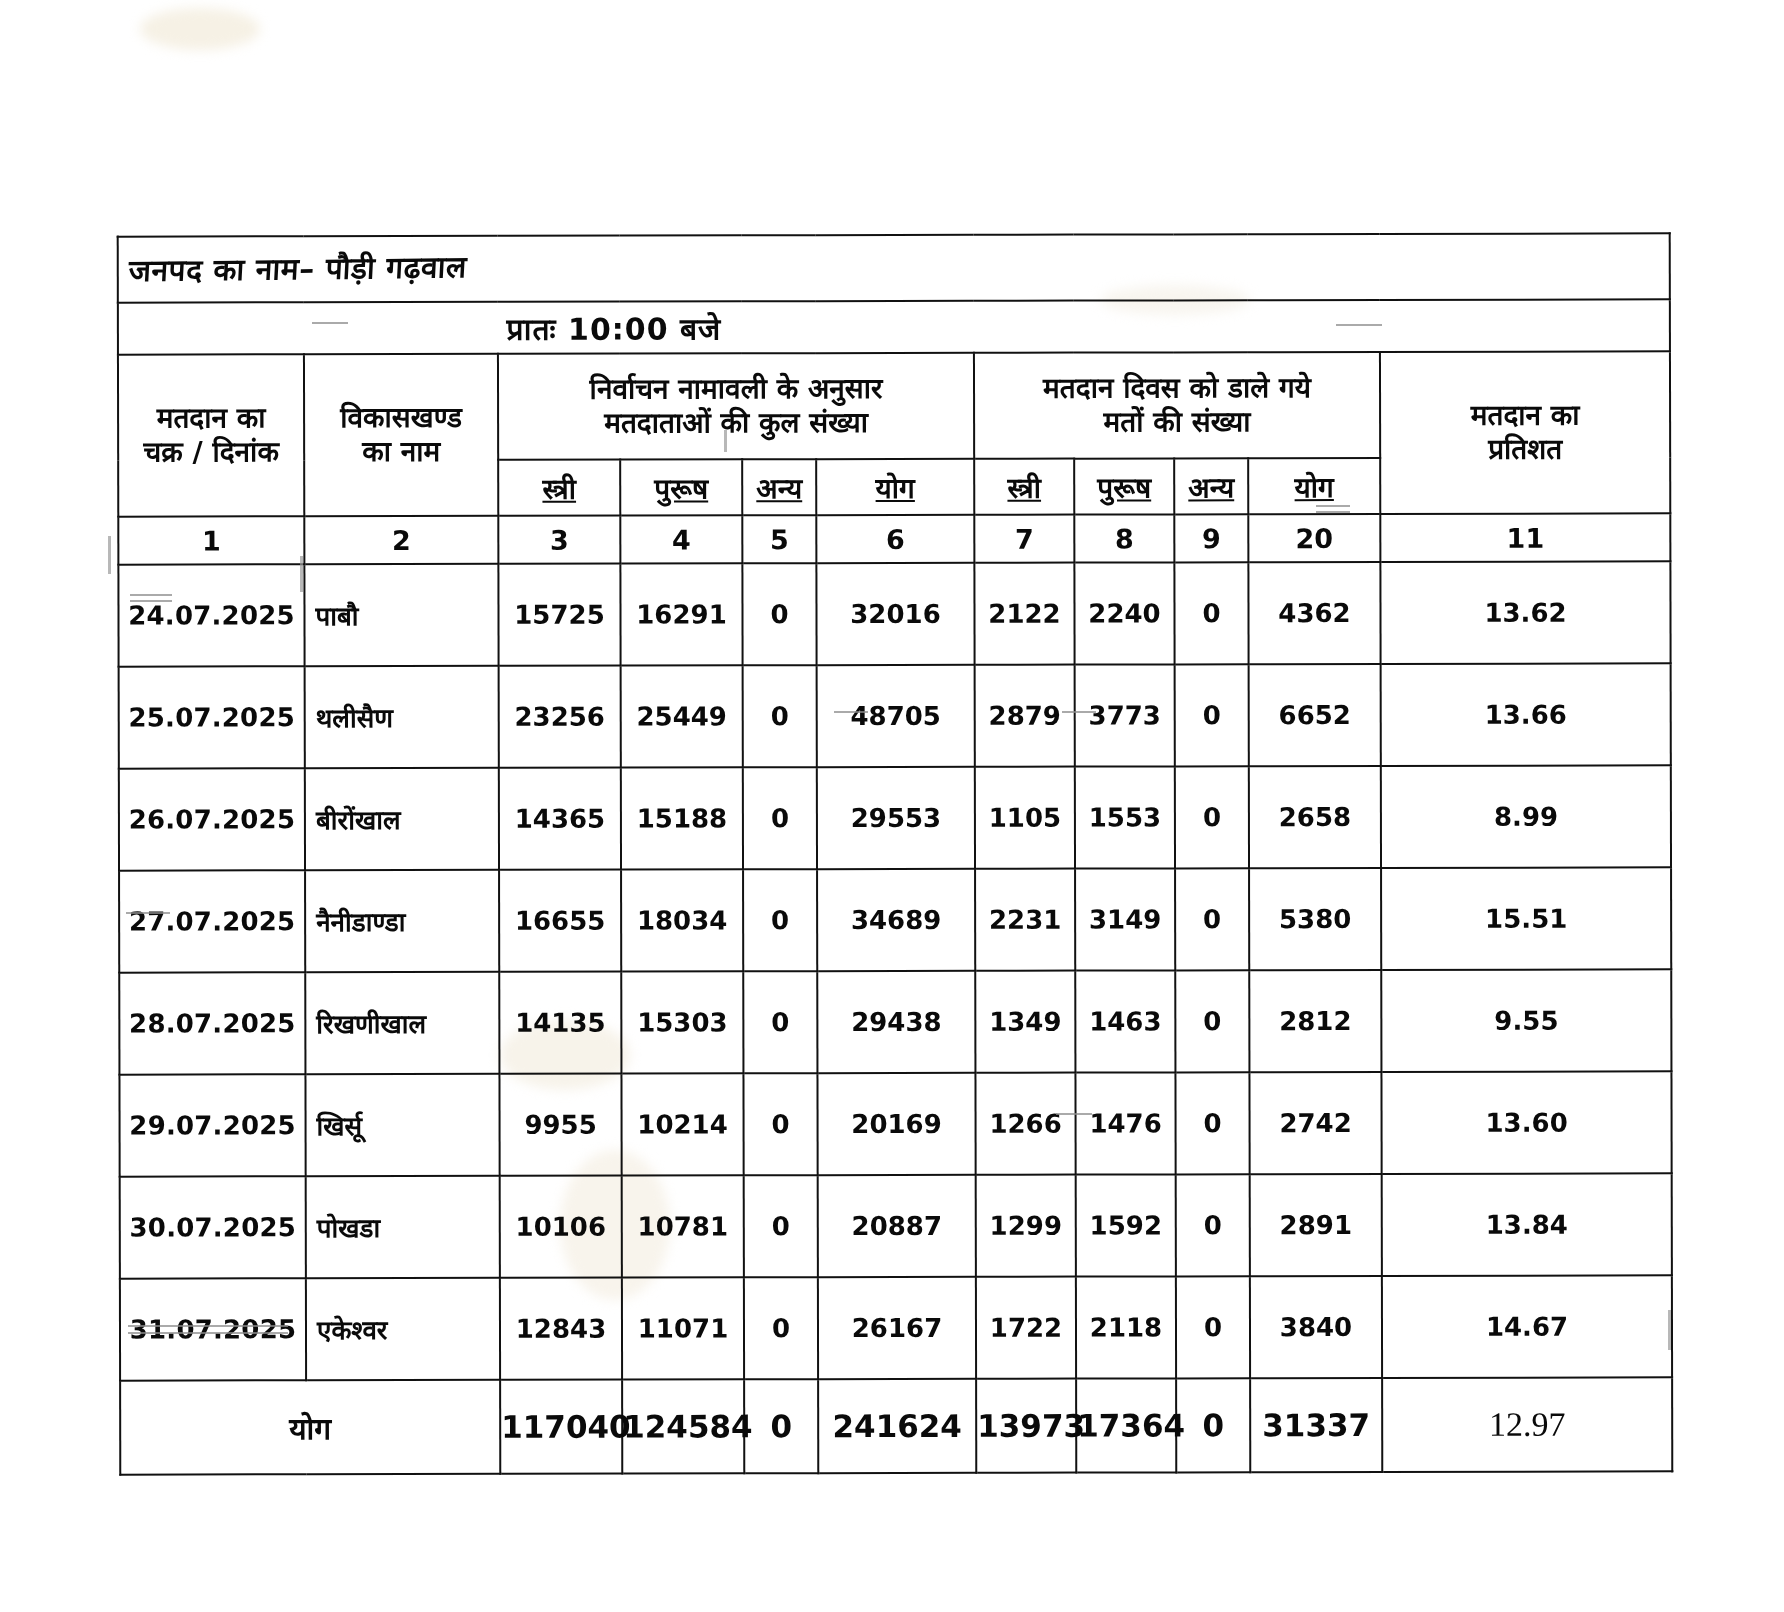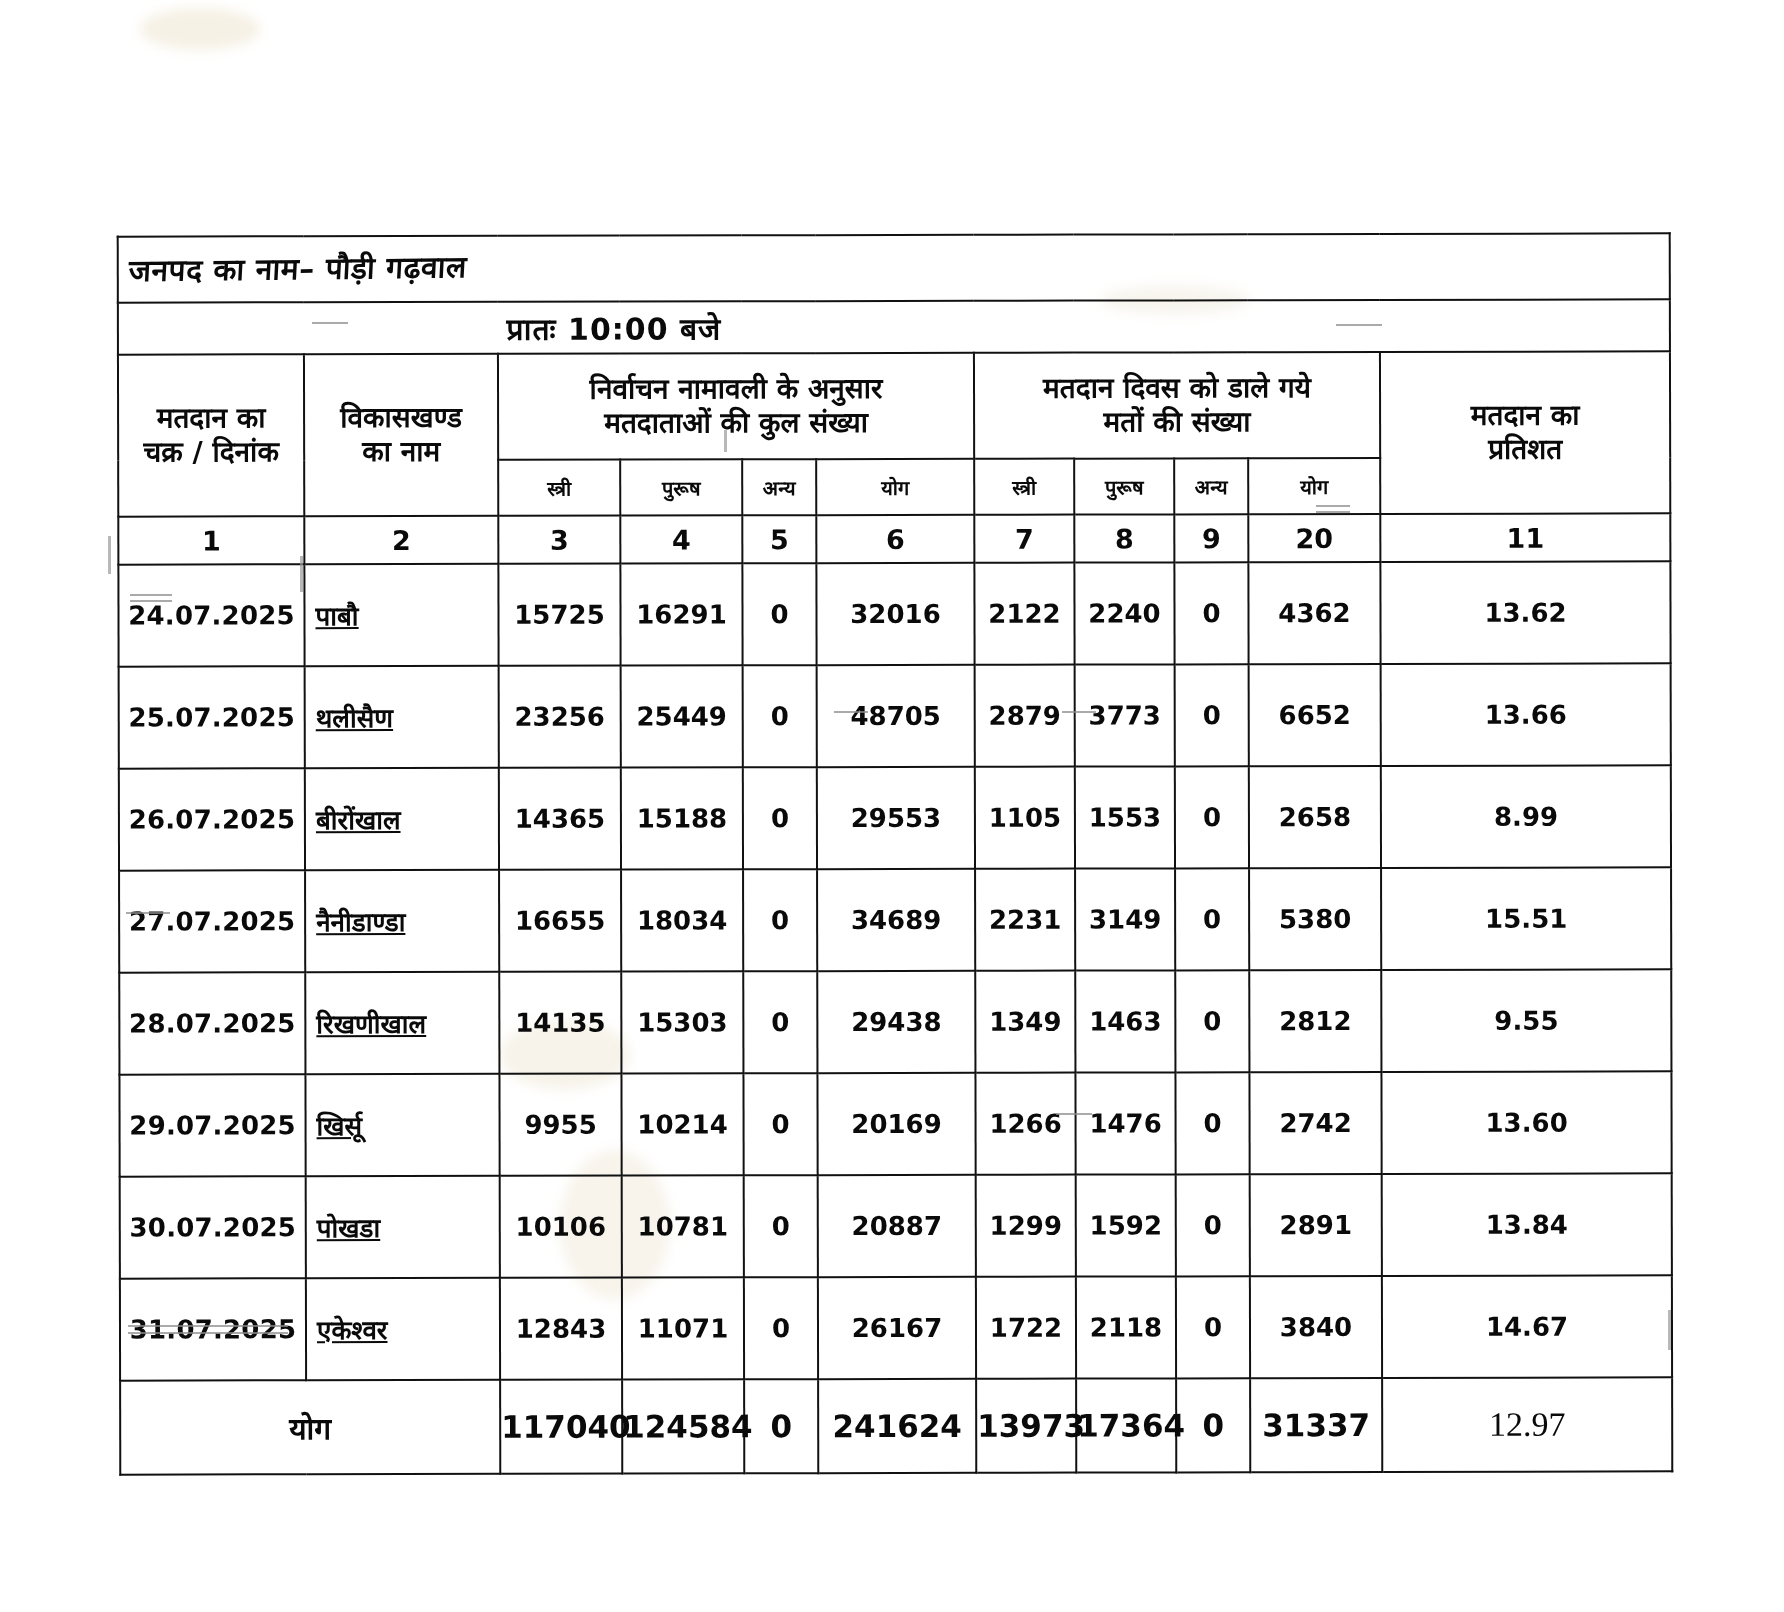--- a/index.html
+++ b/index.html
@@ -88,23 +88,24 @@
     line-height: 1.22;
     font-weight: bold;
     height: 96px;
     padding: 4px 6px !important;
   }
   .grp-head.tall {
     height: 150px;
   }
   .sub-head {
     font-family: "DejaVu Sans", sans-serif;
-    font-size: 20px;
+    font-size: 28px;
     font-weight: bold;
     height: 54px;
+    text-decoration: underline;
   }
   .num-head {
     font-family: "DejaVu Sans", sans-serif;
     font-size: 27px;
     font-weight: bold;
     height: 46px;
   }
 
   tr.data-row td {
     height: 100px;
@@ -114,21 +115,20 @@
   }
   td.c-date {
     font-size: 27px;
     letter-spacing: 0.2px;
     border-radius: 28px;
   }
   td.c-block {
     text-align: left !important;
     padding-left: 10px !important;
     font-size: 30px;
-    text-decoration: underline;
   }
   td.c-num {
     font-size: 26px;
   }
   td.c-pct {
     font-family: "Liberation Serif", serif;
     font-size: 33px;
     font-weight: normal;
   }
   tr.total-row td {

